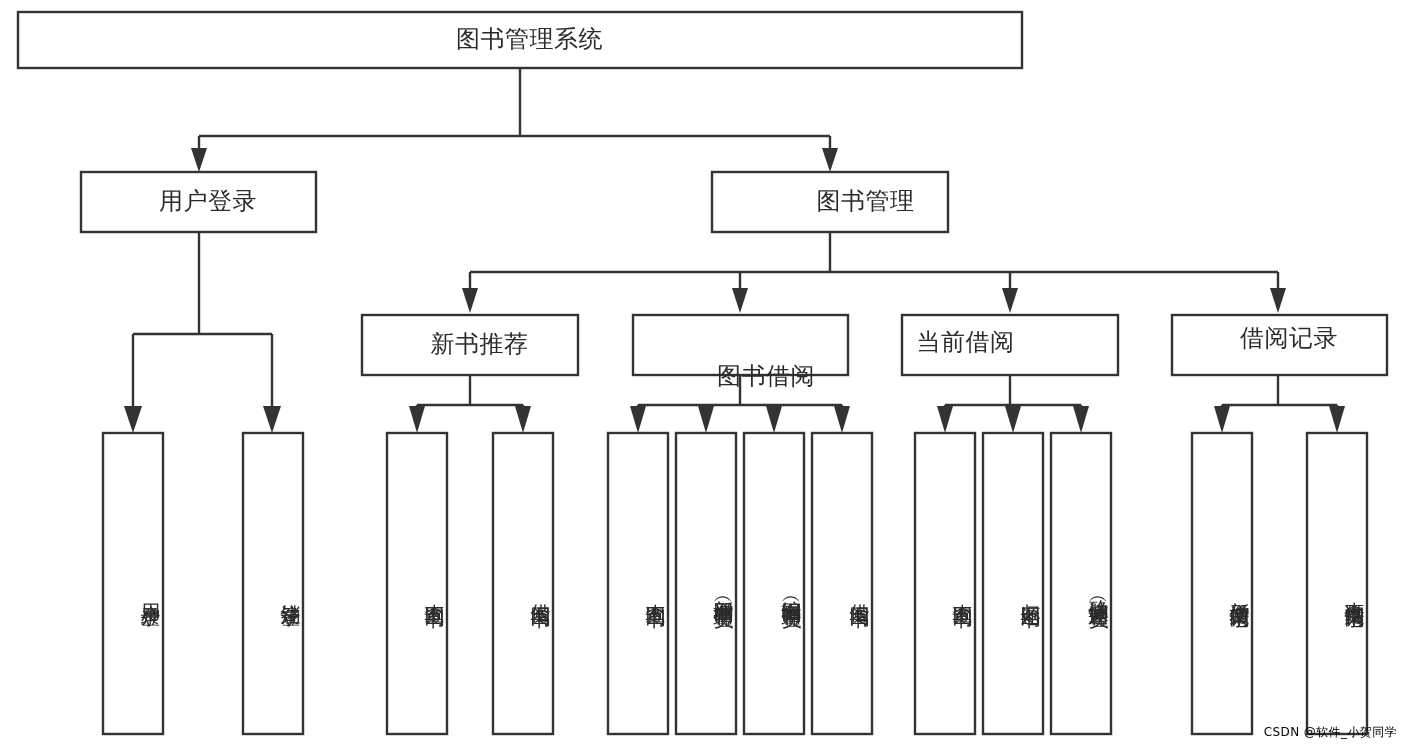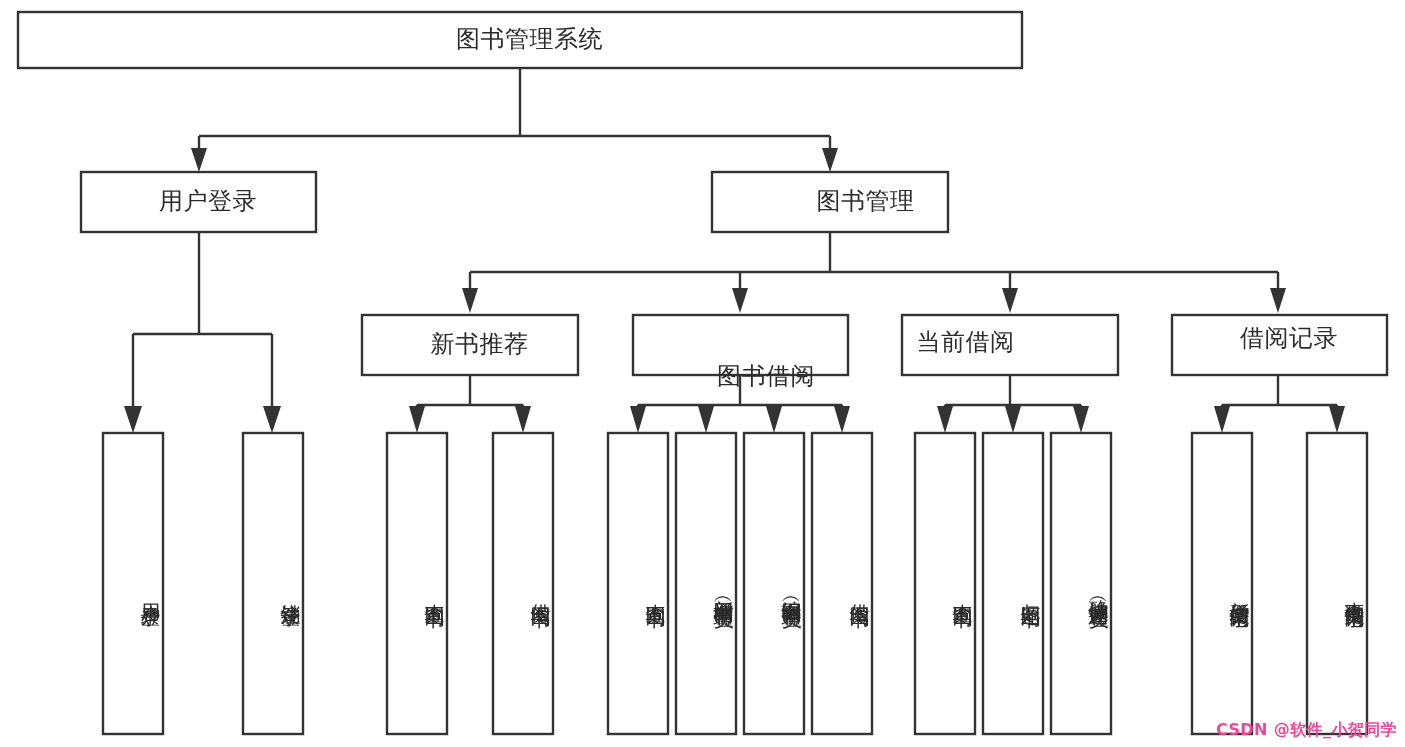--- a/index.html
+++ b/index.html
@@ -64,26 +64,25 @@
     line-height: 1.22;
     letter-spacing: 1.5px;
     padding-top: 14px;
     align-items: flex-start;
     justify-content: center;
   }
   .watermark {
     position: absolute;
     right: 8px;
     bottom: 6px;
-    font-size: 16px;
-    color: #ec4899;
+    font-size: 12px;
+    color: #000000;
     font-family: "DejaVu Sans", "Liberation Sans", sans-serif;
     letter-spacing: 0.4px;
     white-space: nowrap;
-    font-weight: bold;
   }
 </style>
 </head>
 <body>
 
 <div id="diagram-root">
 
   <svg class="diagram-canvas" viewBox="0 0 1405 747">
 
     <g>

